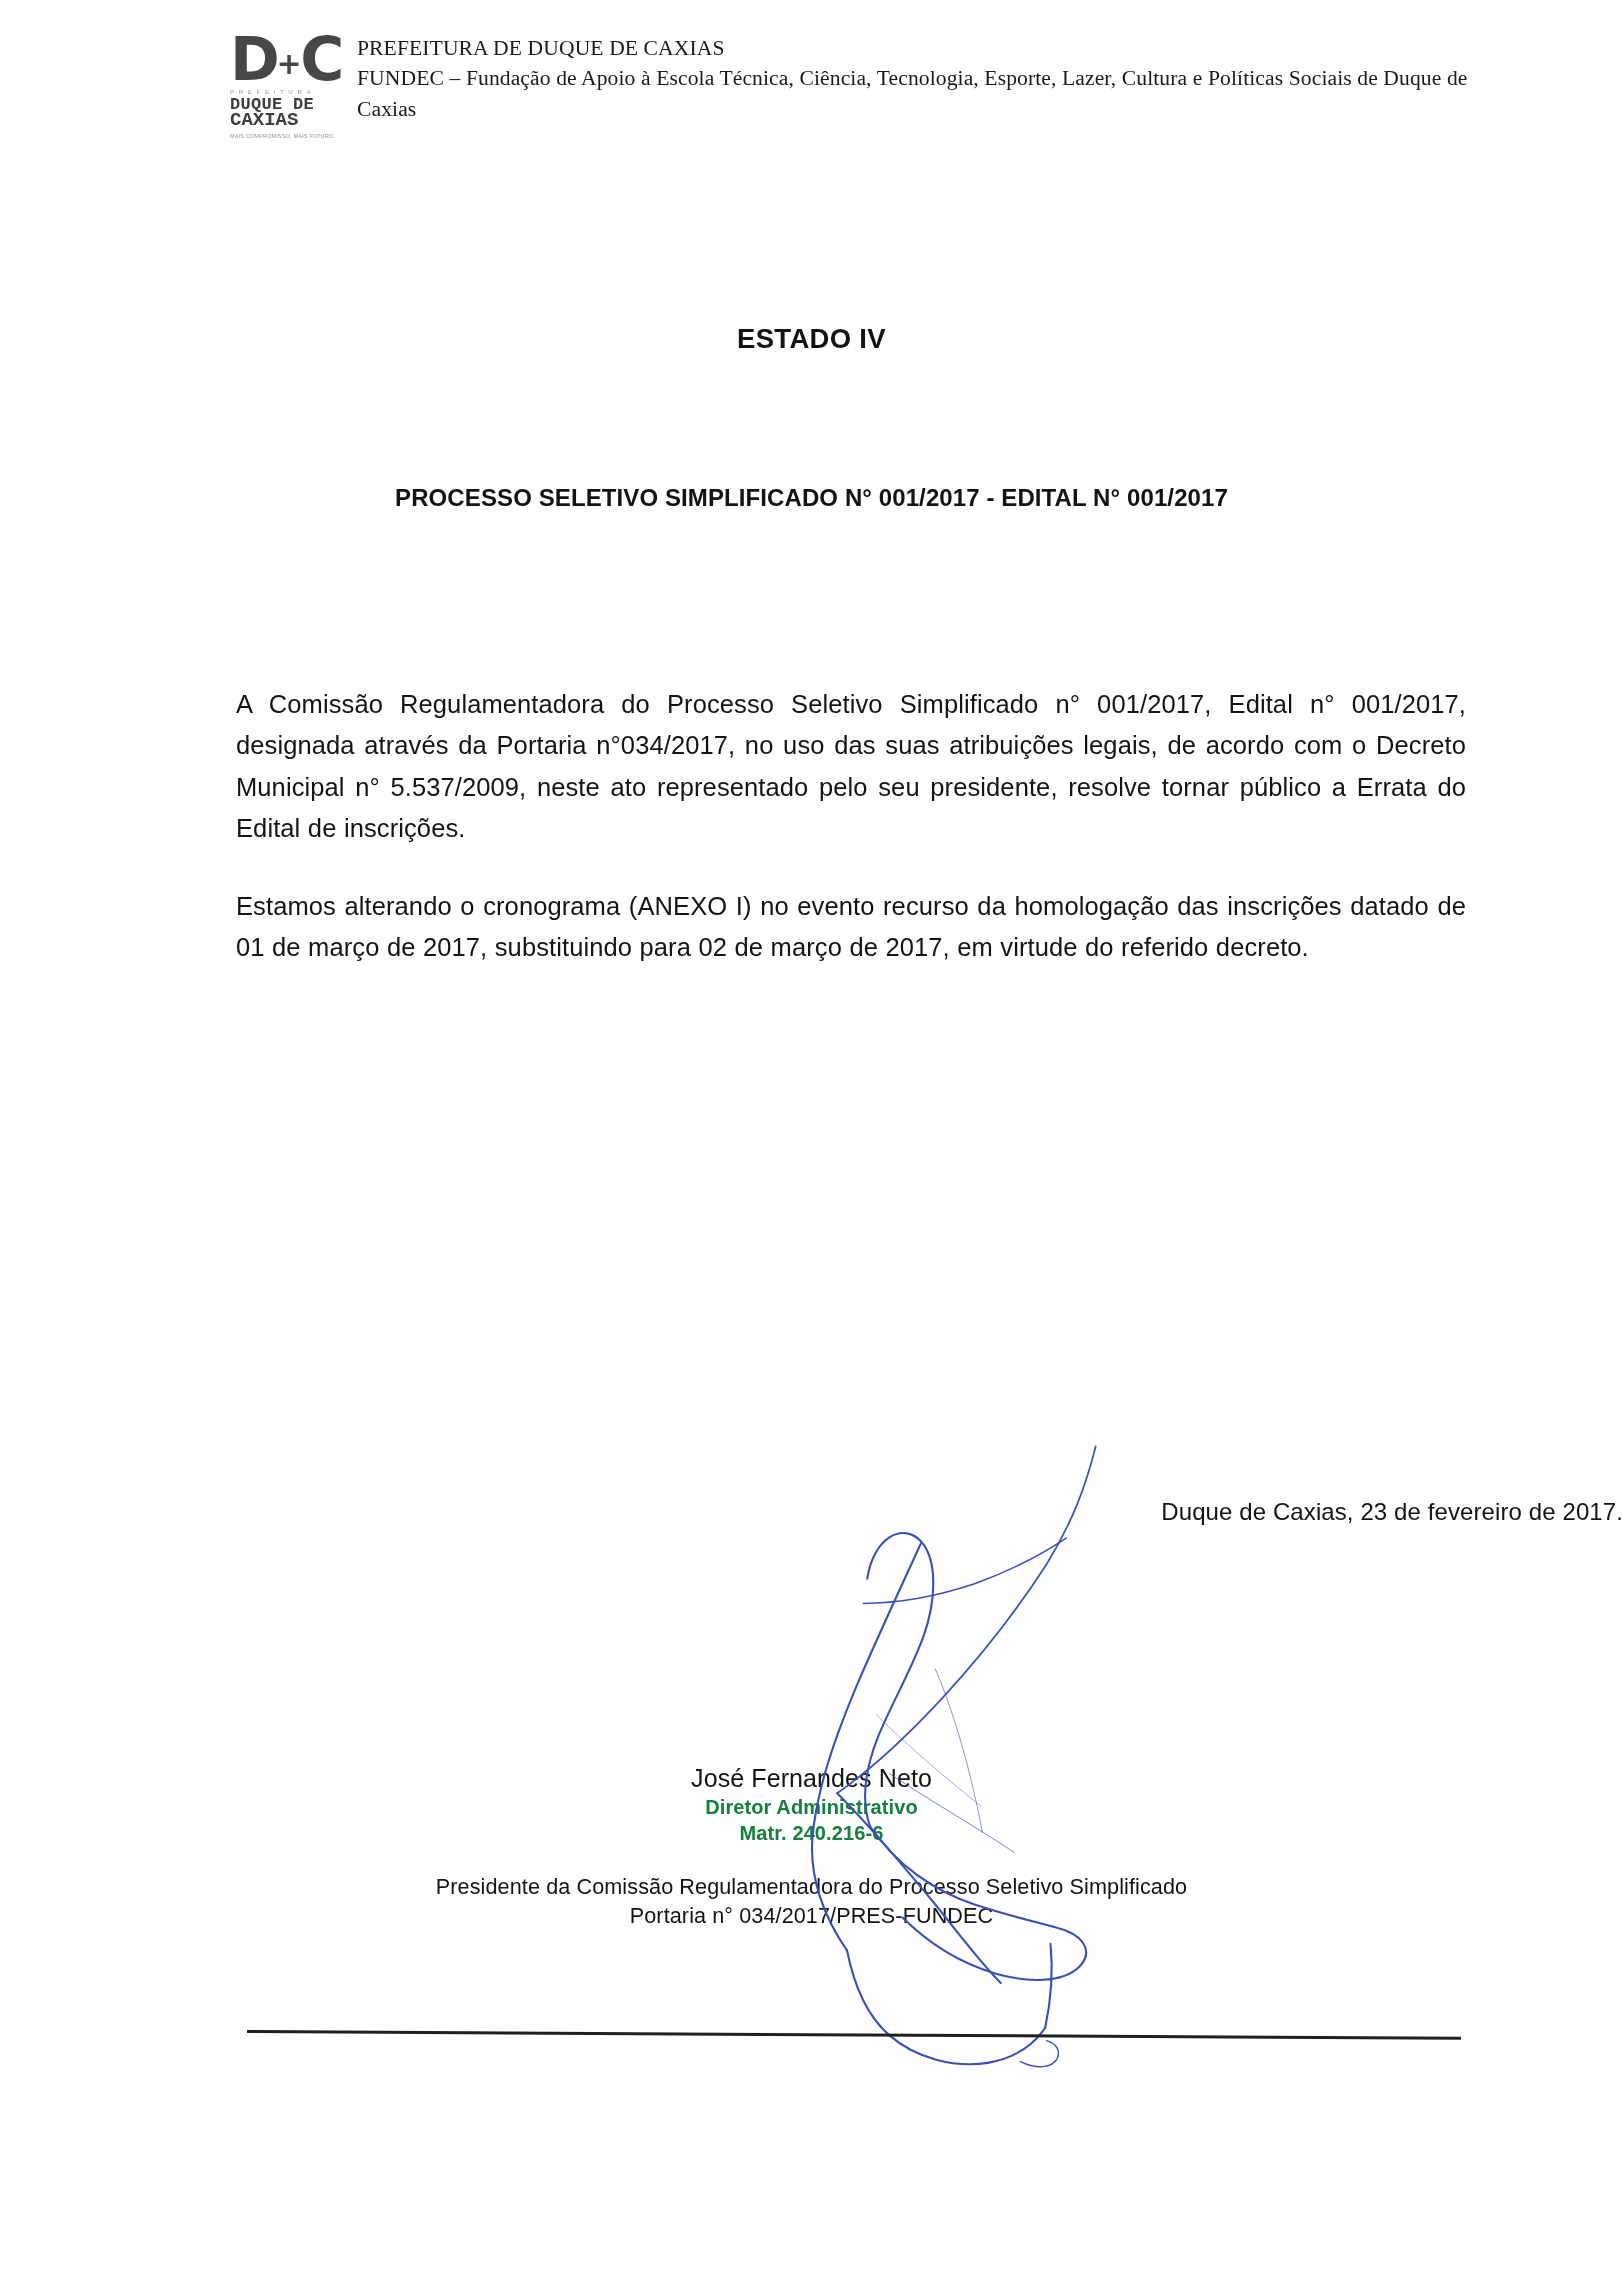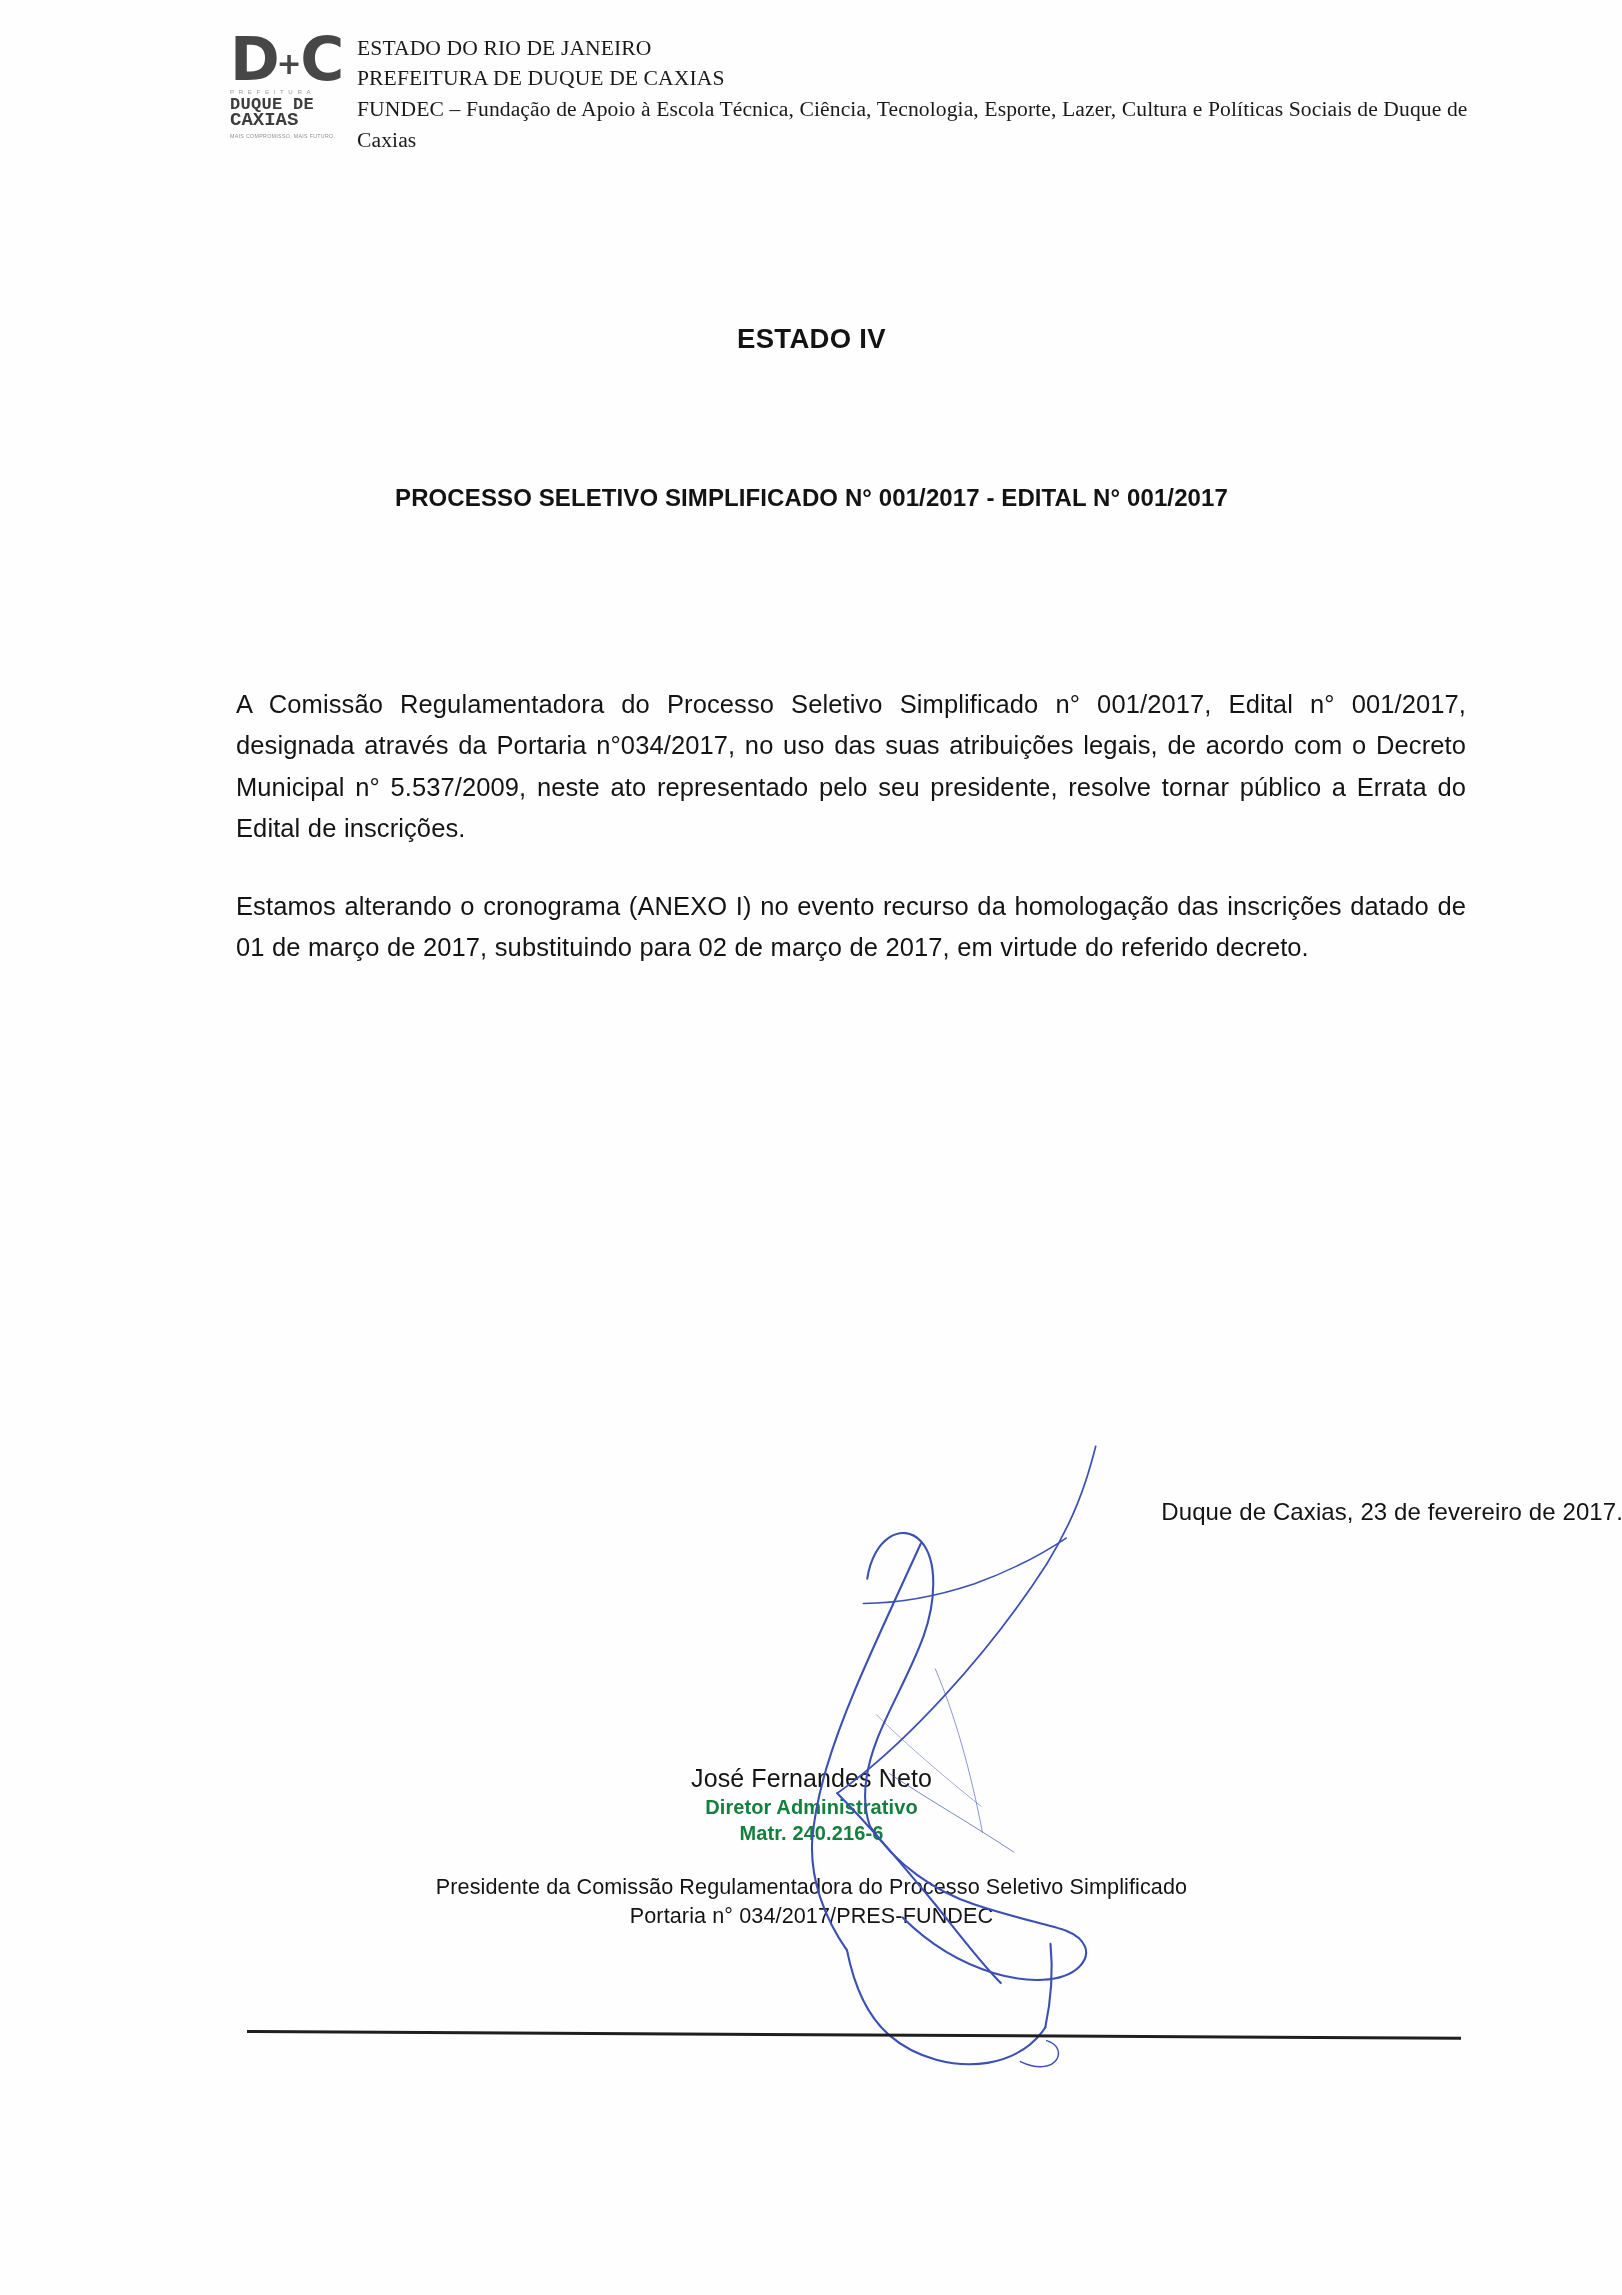--- a/index.html
+++ b/index.html
@@ -252,21 +252,20 @@
       <span class="logo-dc"><span>D</span><span class="plus">+</span><span>C</span></span>
       <div class="logo-pref">PREFEITURA</div>
       <div class="logo-city">
         <span>DUQUE DE</span>
         <span class="l2">CAXIAS</span>
       </div>
       <div class="logo-tag">MAIS COMPROMISSO, MAIS FUTURO.</div>
     </div>
 
     <div class="header-text">
-      <div>ESTADO DO RIO DE JANEIRO</div>
       <div>PREFEITURA DE DUQUE DE CAXIAS</div>
       <div>FUNDEC – Fundação de Apoio à Escola Técnica, Ciência, Tecnologia, Esporte, Lazer, Cultura e Políticas Sociais de Duque de Caxias</div>
     </div>
 
   </div>
 
   <div class="title-errata">ESTADO IV</div>
   <div class="title-processo">PROCESSO SELETIVO SIMPLIFICADO N° 001/2017 - EDITAL N° 001/2017</div>
 
   <div class="body-block">

